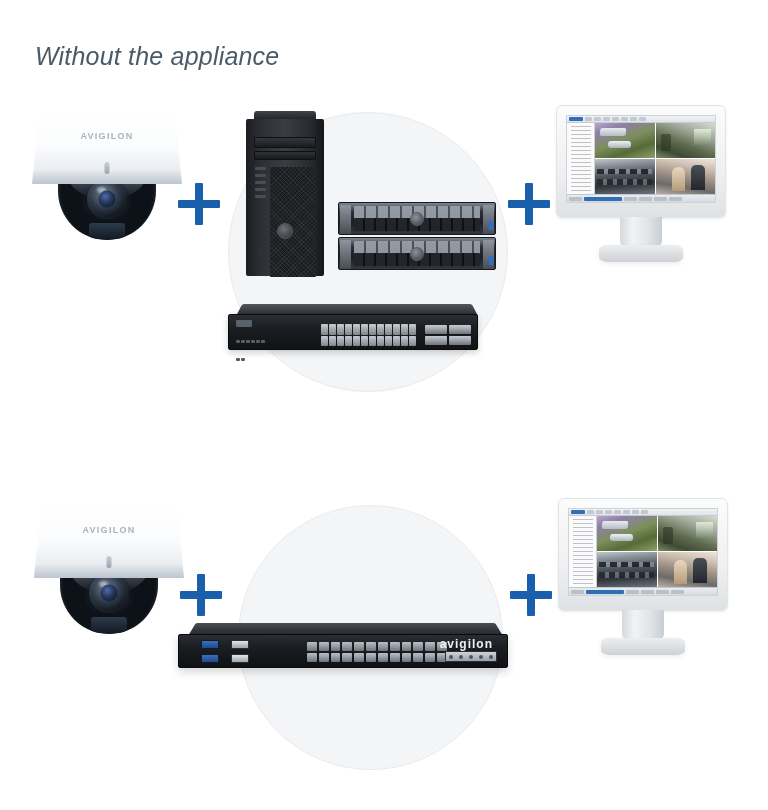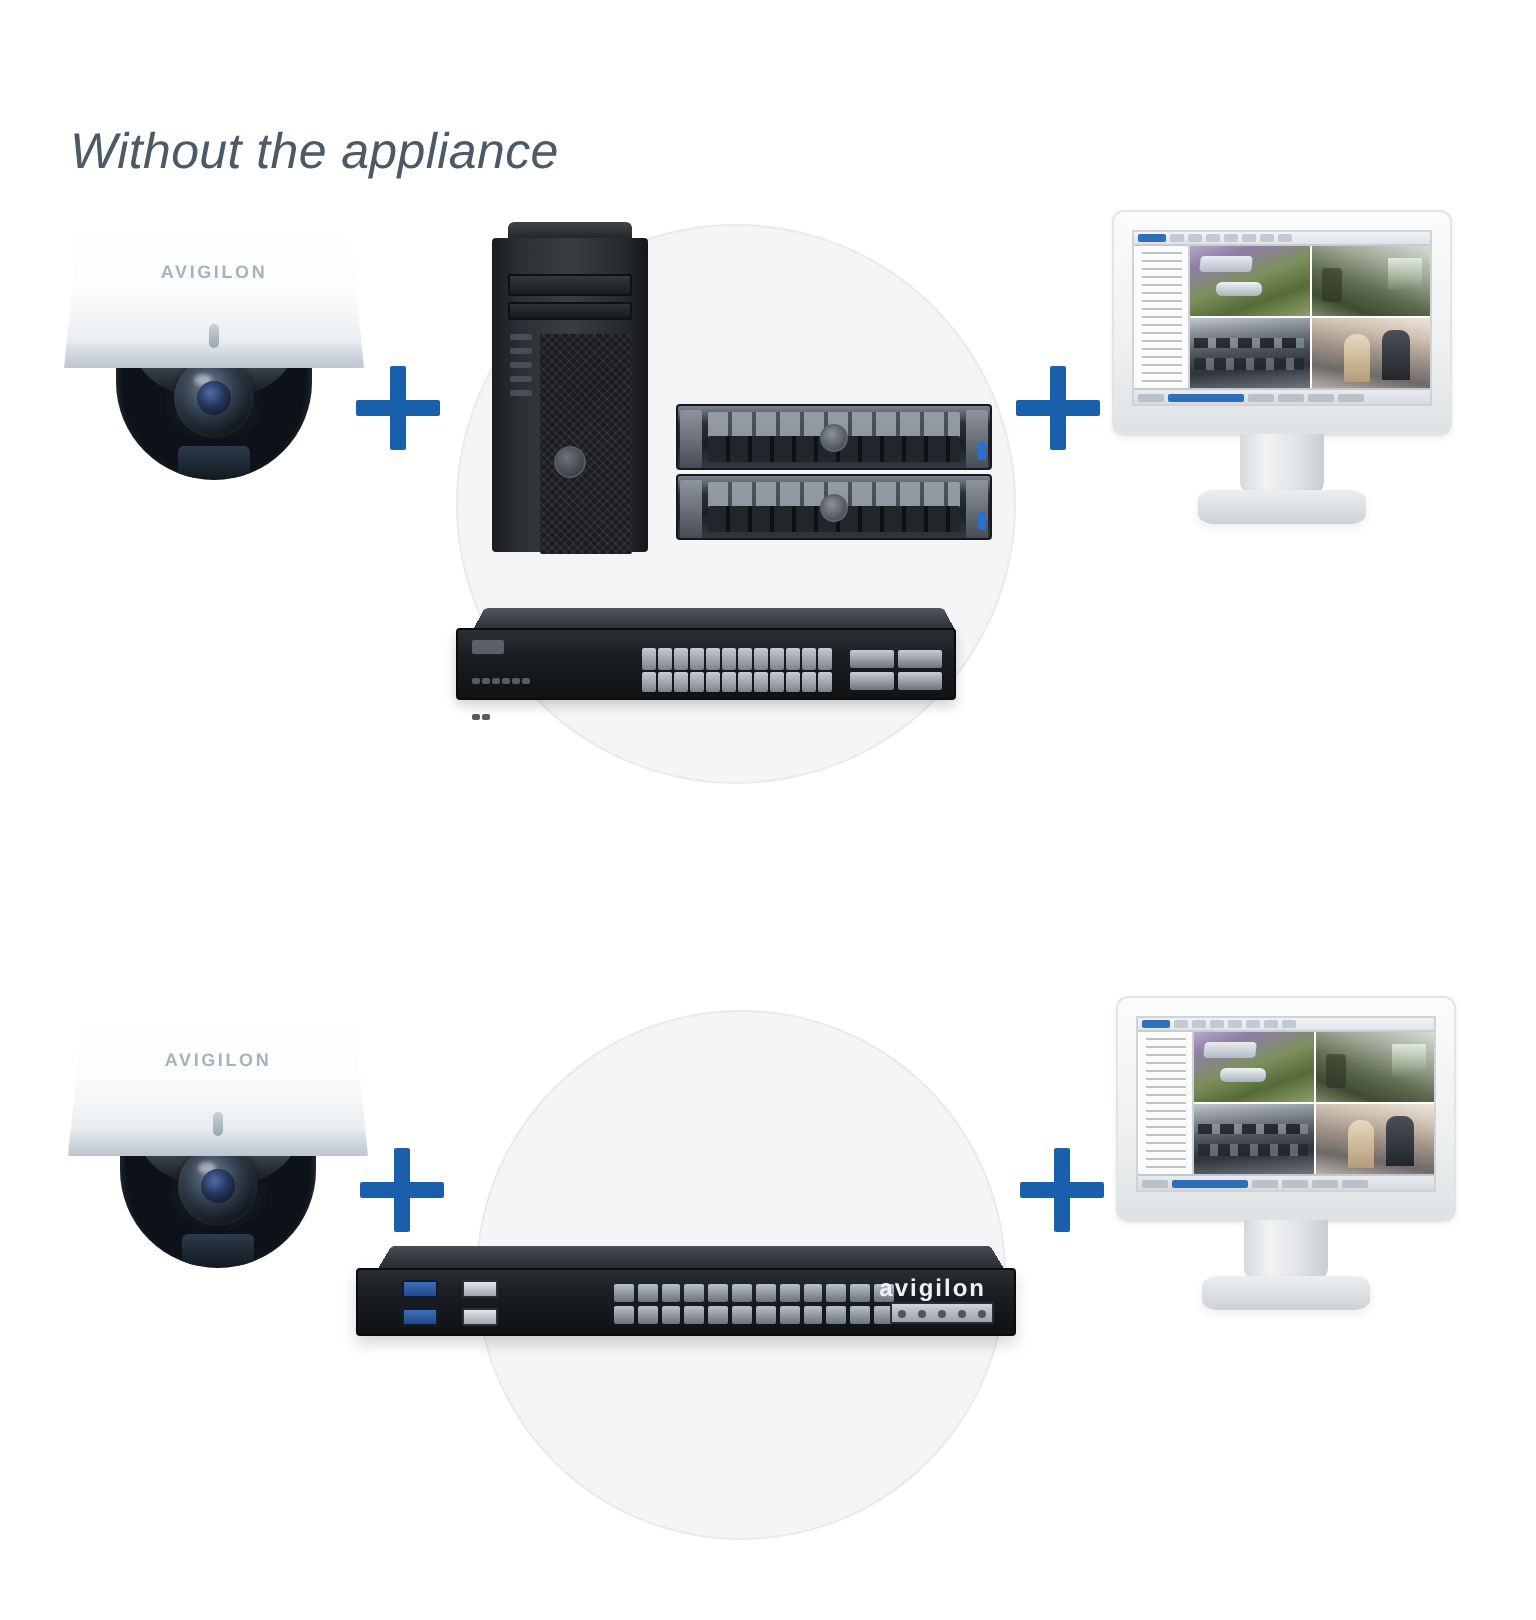--- a/index.html
+++ b/index.html
@@ -14,21 +14,21 @@
   
   .heading {
     position: absolute;
     font-style: italic;
     font-weight: 400;
     font-size: 25px;
     color: #4a5a66;
     letter-spacing: .2px;
     white-space: nowrap;
   }
-  #heading-without { left: 35px; top: 42px; margin-top: 20px; }
+  #heading-without { left: 35px; top: 42px; }
   #heading-with    { left: 35px; top: 441px; }
 
   
   .row { position: absolute; left: 0; width: 768px; }
   #row-without { top: 95px; height: 310px; }
   #row-with    { top: 490px; height: 300px; }
 
   
   .circle {
     position: absolute;

